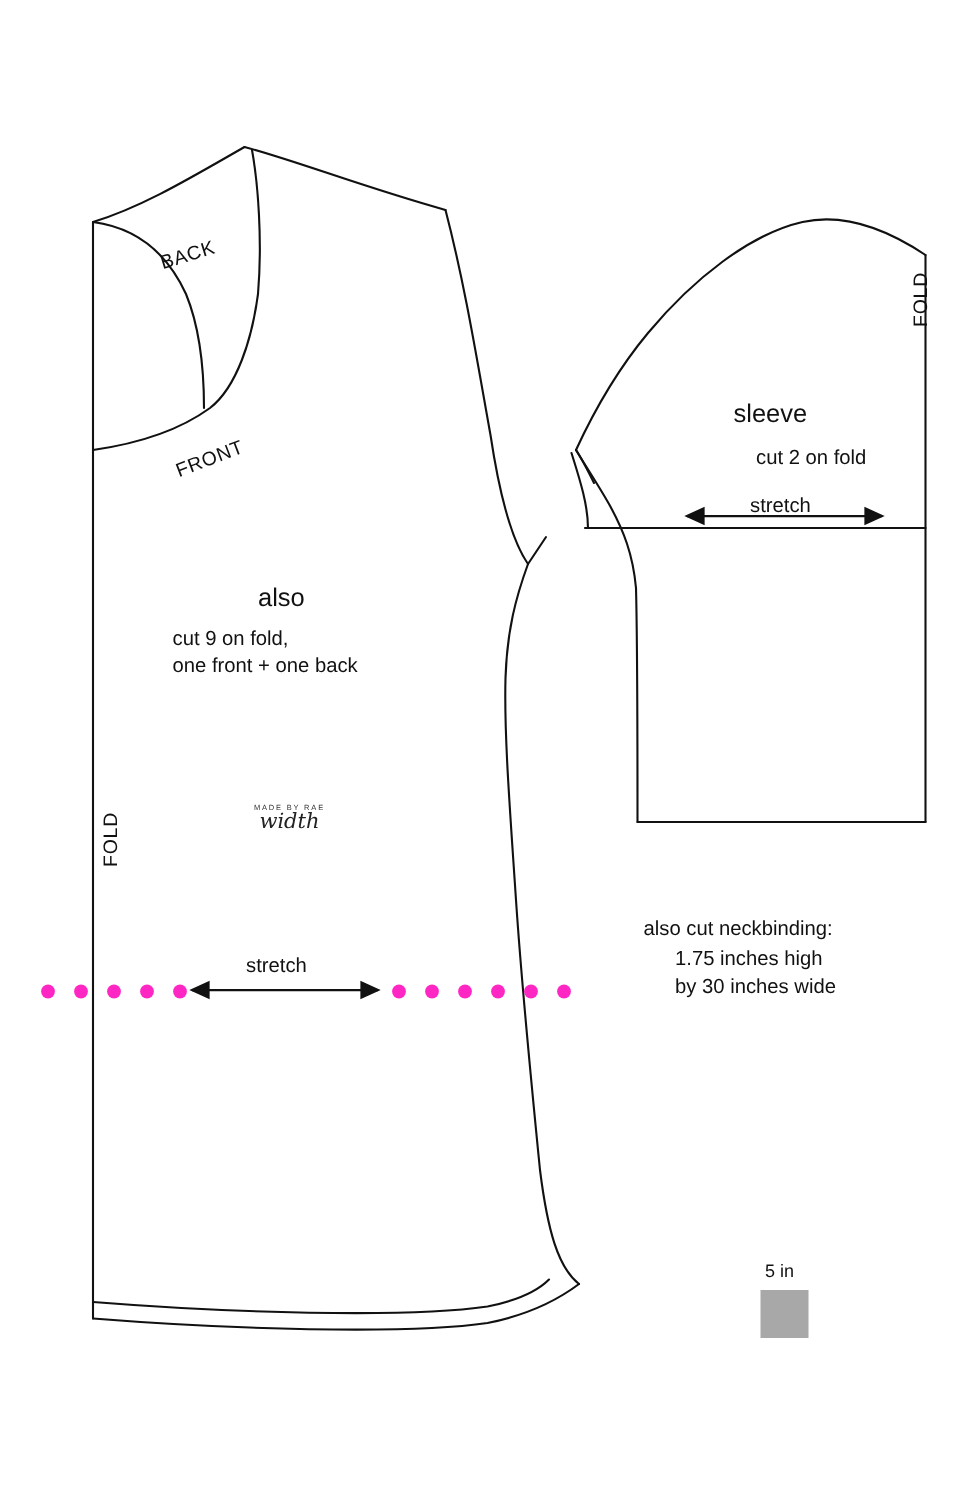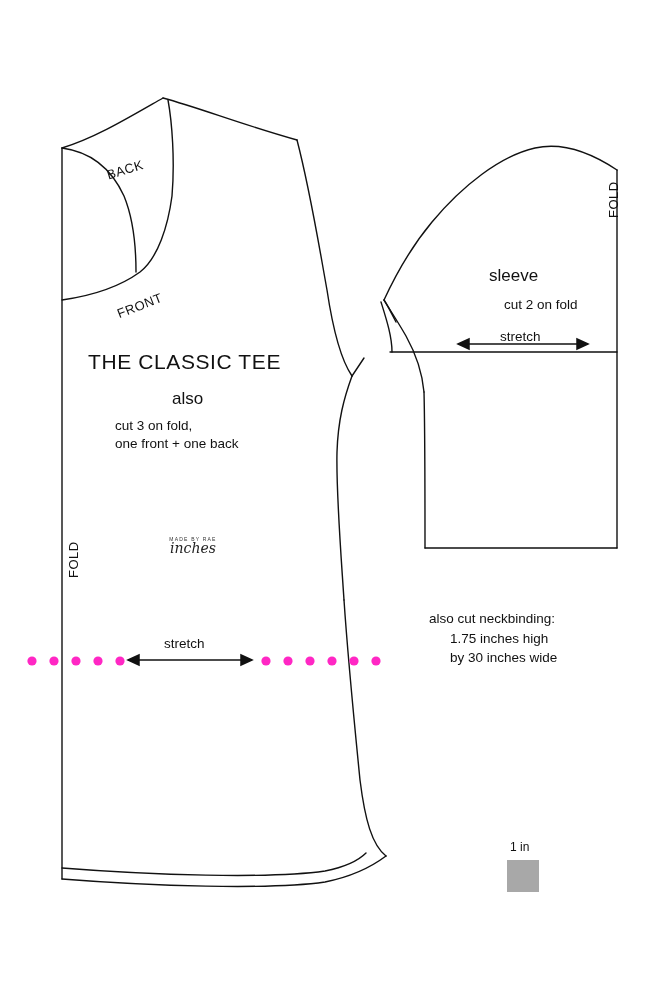--- a/index.html
+++ b/index.html
@@ -162,25 +162,24 @@
       <circle cx="120" cy="661" r="4.6"></circle>
       <circle cx="266" cy="661" r="4.6"></circle>
       <circle cx="288" cy="661" r="4.6"></circle>
       <circle cx="310" cy="661" r="4.6"></circle>
       <circle cx="332" cy="661" r="4.6"></circle>
       <circle cx="354" cy="661" r="4.6"></circle>
       <circle cx="376" cy="661" r="4.6"></circle>
     </g>
   </svg>
 
-  <div class="txt t-title" style="left:88px; top:350px;">THE CLASSIC TEE</div>
 
   <div class="txt t-sub" style="left:172px; top:389px;">also</div>
 
-  <div class="t-block" style="left:115px; top:416px;">cut 3 on fold,</div>
+  <div class="t-block" style="left:115px; top:416px;">cut 9 on fold,</div>
 
   <div class="t-block" style="left:115px; top:434px;">one front + one back</div>
 
   <div class="txt t-label rot-back" style="left:105px; top:168px;">BACK</div>
 
   <div class="txt t-label rot-front" style="left:115px; top:307px;">FRONT</div>
 
   <div class="txt t-label rot-90" style="left:66px; top:578px;">FOLD</div>
 
   <div class="txt t-small" style="left:164px; top:635px;">stretch</div>
@@ -190,22 +189,22 @@
   <div class="t-block" style="left:478px; top:295px;margin-left:26px;">cut 2 on fold</div>
 
   <div class="txt t-label rot-90" style="left:606px; top:218px;">FOLD</div>
 
   <div class="txt t-small" style="left:500px; top:328px;">stretch</div>
 
   <div class="t-right-block" style="left:429px; top:609px;">also cut neckbinding:</div>
   <div class="t-right-block" style="left:450px; top:629px;">1.75 inches high</div>
   <div class="t-right-block" style="left:450px; top:648px;">by 30 inches wide</div>
 
-  <div class="txt t-tiny" style="left:510px; top:840px;">1 in</div>
+  <div class="txt t-tiny" style="left:510px; top:840px;">5 in</div>
 
   <div class="scale-swatch" style="left:507px; top:860px; width:32px; height:32px;"></div>
 
   <div class="logo" style="left:163px; top:536px;">
     <div class="logo-top">MADE BY RAE</div>
-    <div class="logo-main">inches</div>
+    <div class="logo-main">width</div>
   </div>
 
 </div>
 
 </body></html>

